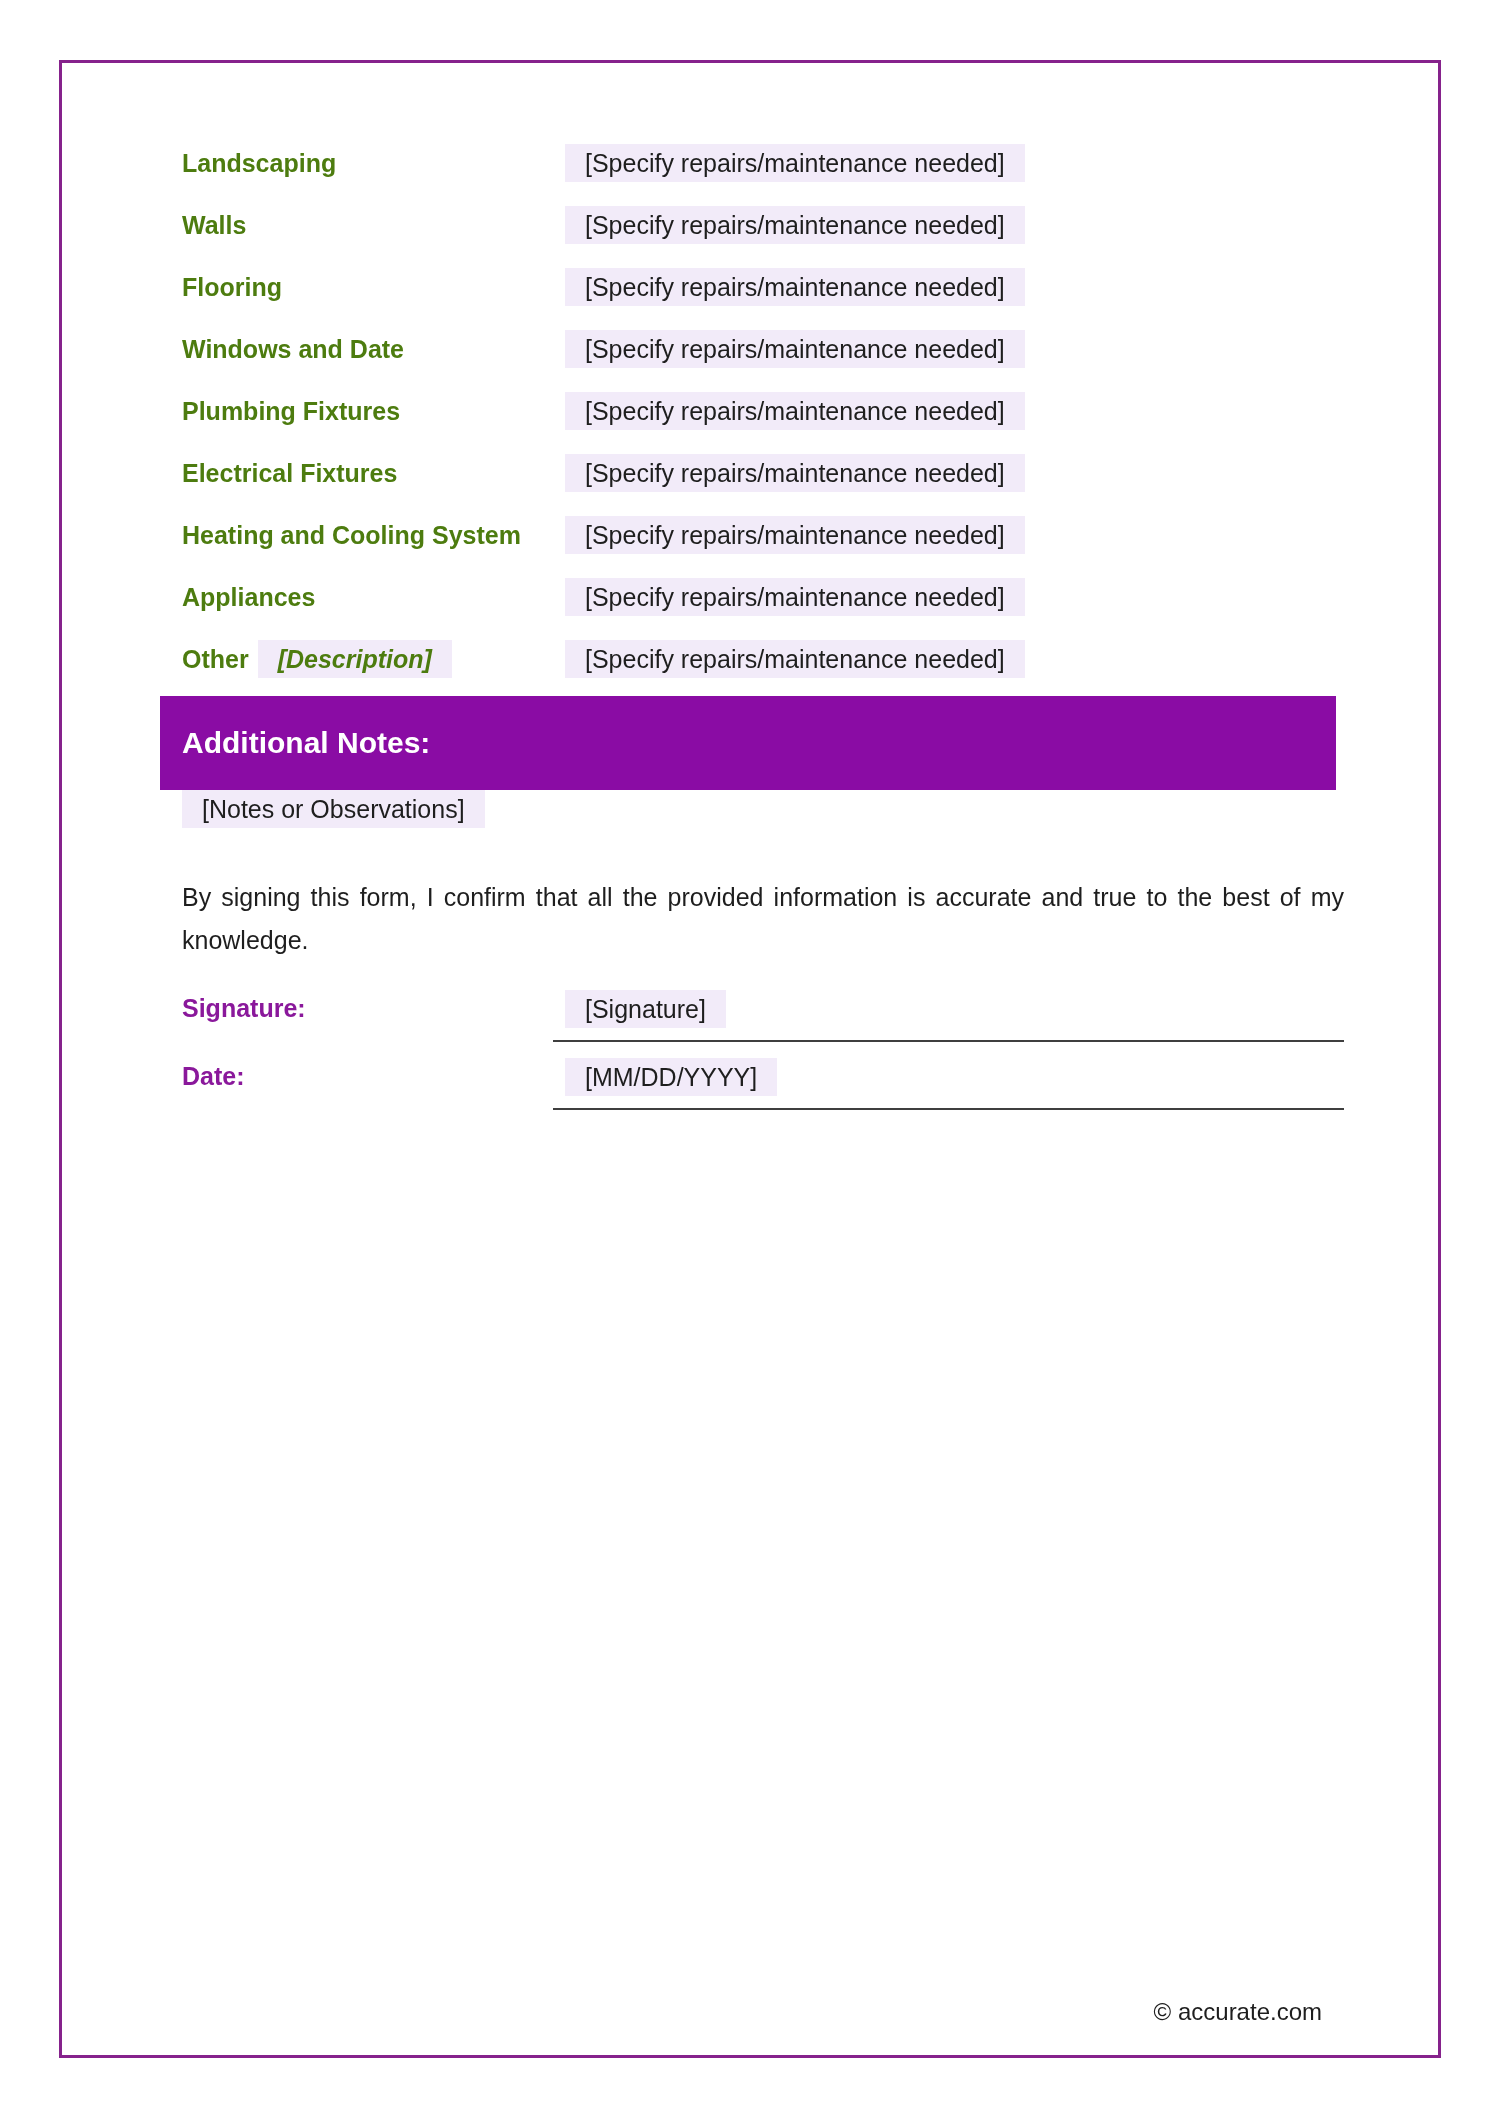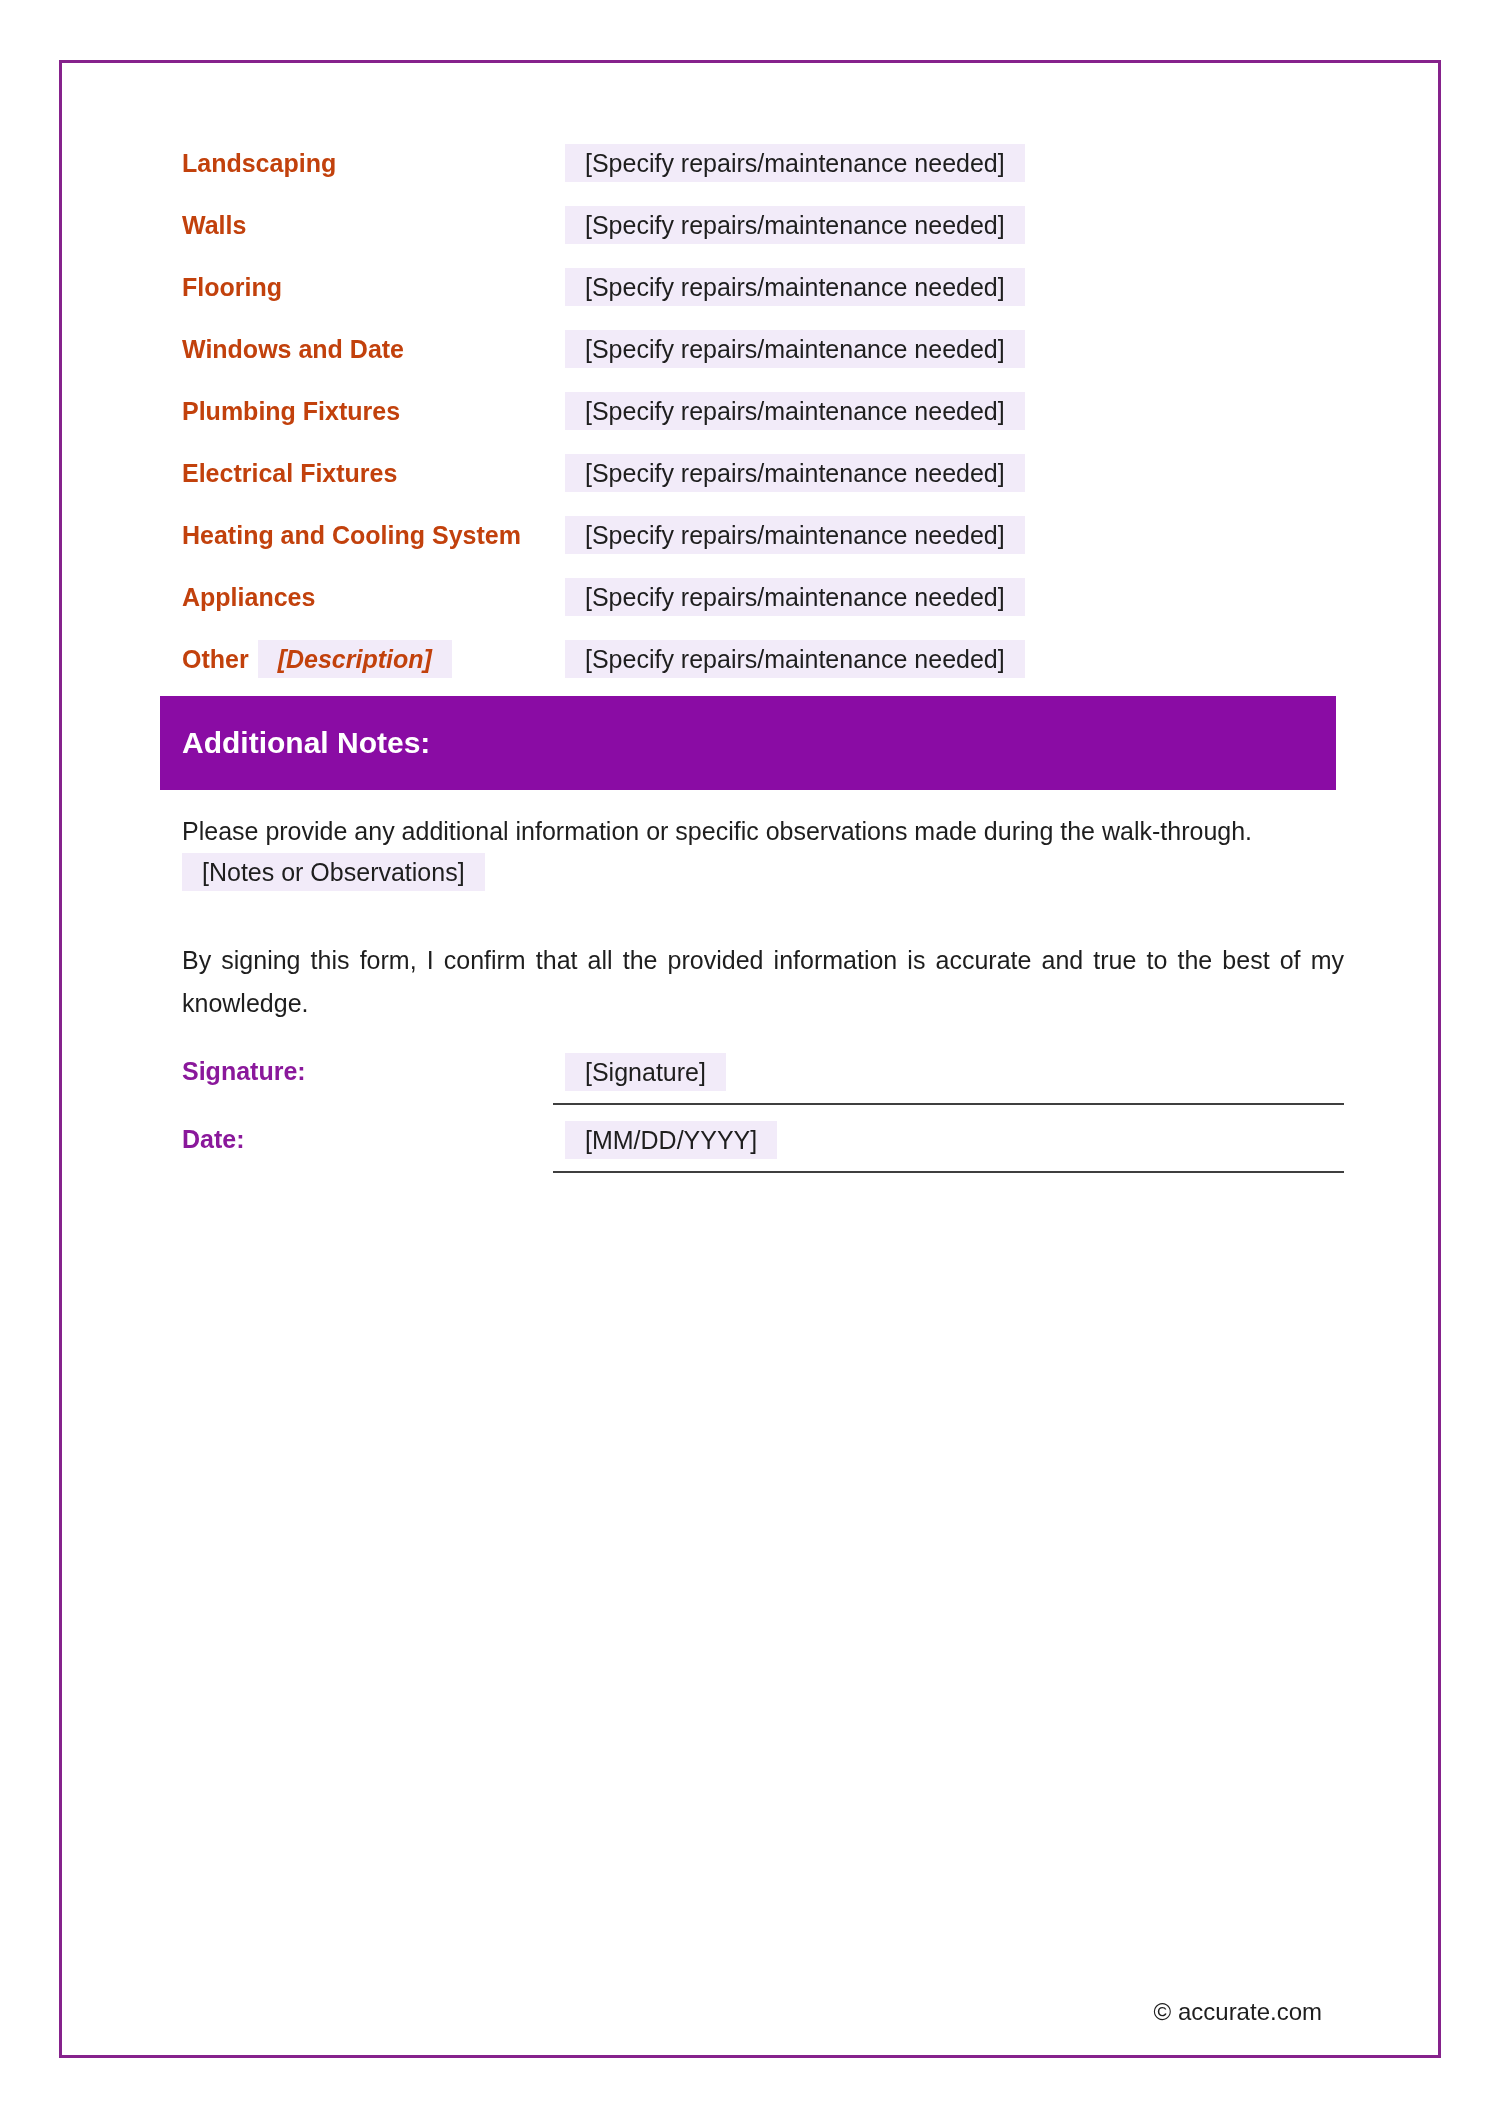--- a/index.html
+++ b/index.html
@@ -28,21 +28,21 @@
   .row{
     display:flex;
     align-items:center;
     height:62px;
     font-size:25px;
   }
   .row-label{
     width:383px;
     flex:0 0 383px;
     font-weight:bold;
-    color:#c2410c;
+    color:#4d7c0f;
   }
   .row-value{flex:1;}
   .hl{
     background:#f2ebf9;
     padding:4px 20px;
     display:inline-block;
     line-height:1.2;
   }
   .lbl-hl{margin-left:2px;font-style:italic;}
   
@@ -154,21 +154,20 @@
   <div class="row">
     <span class="row-label"><span class="lbl-text">Other </span><span class="hl lbl-hl">[Description]</span></span>
     <span class="row-value"><span class="hl">[Specify repairs/maintenance needed]</span></span>
   </div>
 </div>
 
     <div class="notes-bar">
       <span>Additional Notes:</span>
     </div>
 
-    <p class="para intro">Please provide any additional information or specific observations made during the walk-through.</p>
 
     <div class="notes-ph-wrap">
       <span class="hl">[Notes or Observations]</span>
     </div>
 
     <p class="para confirm">By signing this form, I confirm that all the provided information is accurate and true to the best of my knowledge.</p>
 
     <div class="sig-row">
       <span class="sig-label">Signature:</span>
       <span class="sig-line">

